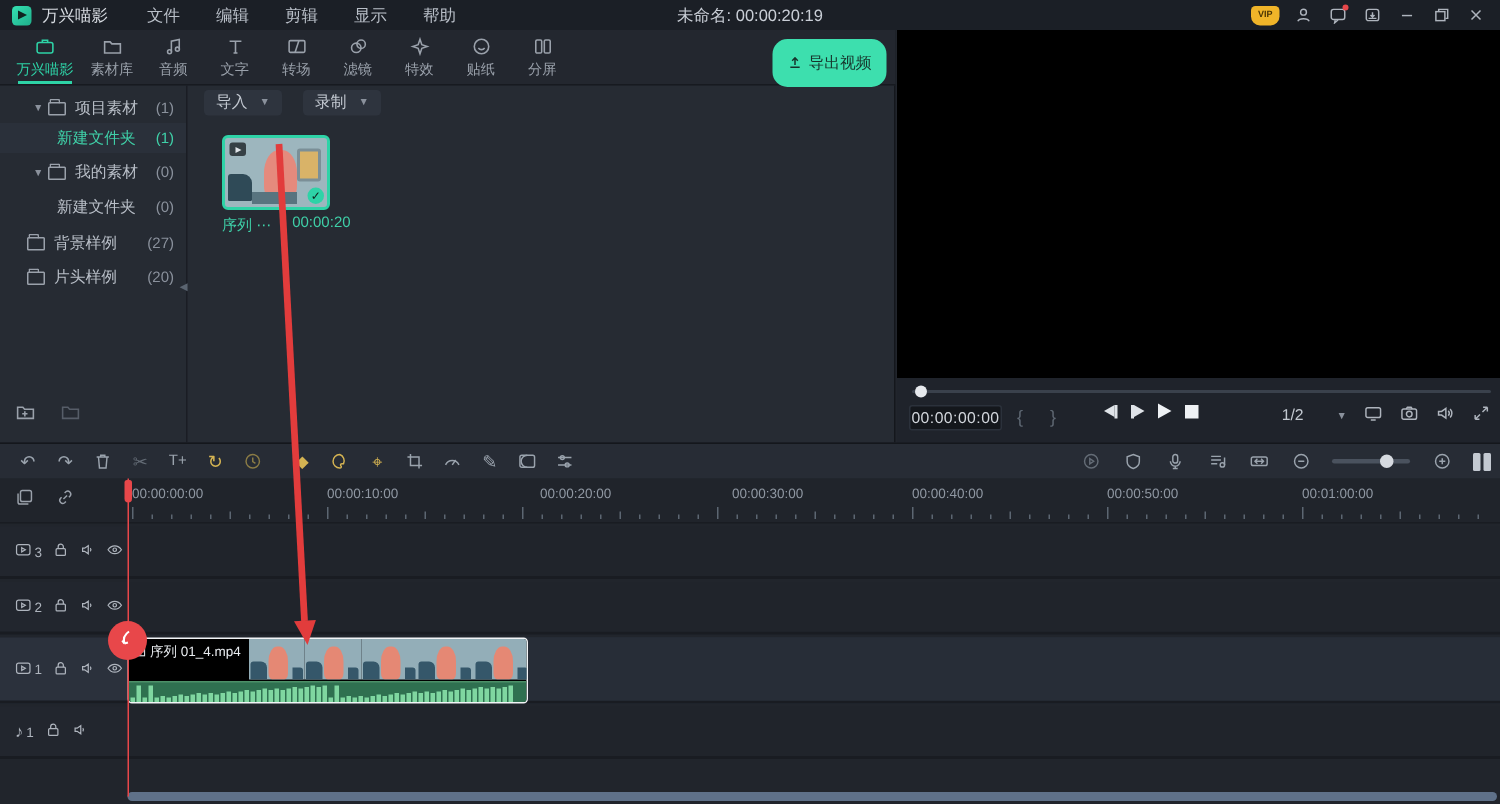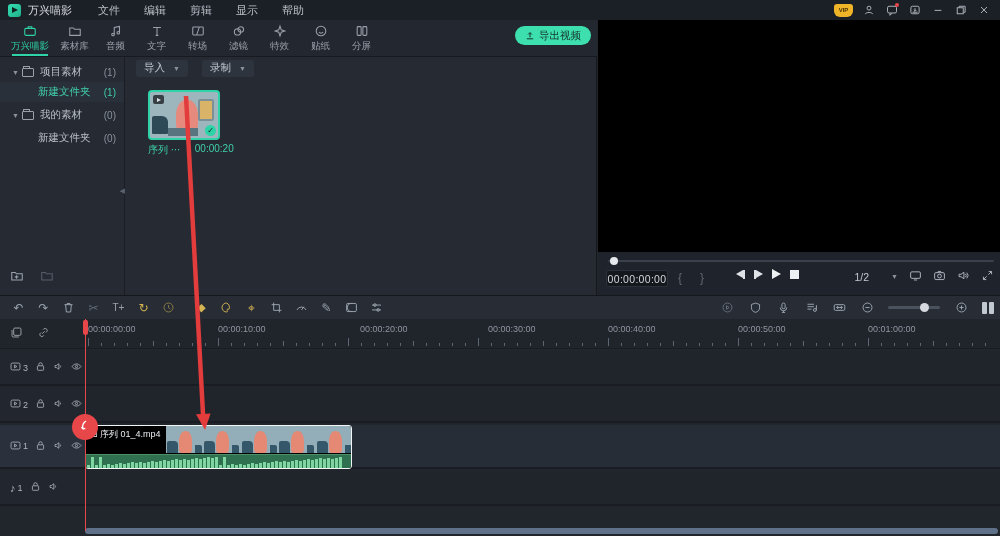--- a/index.html
+++ b/index.html
@@ -23,25 +23,25 @@
   
   .workspace { position:absolute; left:0; top:20px; width:1000px; height:275px; }
   .media-panel { position:absolute; left:0; top:0; width:597px; height:275px; background:#262b33; border-right:1px solid #14171c; }
   .tabbar { position:absolute; left:0; top:0; width:597px; height:37px; background:#23272f; border-bottom:1px solid #171a20; display:flex; align-items:stretch; padding-left:6px; }
   .tab { width:41px; display:flex; flex-direction:column; align-items:center; justify-content:center; gap:2px; font-size:9.5px; color:#9aa1ab; position:relative; cursor:pointer; }
   .tab svg { width:14px; height:14px; stroke:#9aa1ab; fill:none; stroke-width:1.2; }
   .tab.first { width:48px; }
   .tab.active { color:#2ed3a7; }
   .tab.active svg { stroke:#2ed3a7; }
   .tab.active:after { content:""; position:absolute; left:6px; right:6px; bottom:0; height:2px; background:#2ed3a7; }
-  .export-btn { position:absolute; right:6px; top:6px; height:19px; padding:0 10px; background:#3ddfae; color:#17332b; border:none; border-radius:10px; font-size:10.5px; display:flex; align-items:center; gap:4px; cursor:pointer; font-family:inherit; }
+  .export-btn { position:absolute; right:6px; top:6px; height:32px; padding:0 10px; background:#3ddfae; color:#17332b; border:none; border-radius:10px; font-size:10.5px; display:flex; align-items:center; gap:4px; cursor:pointer; font-family:inherit; }
 
   .media-body { position:absolute; left:0; top:37px; width:597px; bottom:0; }
   .sidebar { position:absolute; left:0; top:0; width:125px; bottom:0; border-right:1px solid #1a1d24; }
-  .tree-row { height:20px; display:flex; align-items:center; font-size:10.5px; color:#b9bfc8; padding-left:12px; position:relative; cursor:pointer; }
+  .tree-row { height:20px; display:flex; align-items:center; font-size:10.5px; color:#b9bfc8; padding-left:22px; position:relative; cursor:pointer; }
   .tree-row .caret { width:10px; font-size:7px; color:#8a919c; }
   .tree-row .fico { width:12px; height:9px; border:1px solid #9aa1ab; border-radius:1px; position:relative; margin-right:6px; }
   .tree-row .fico:before { content:""; position:absolute; left:0; top:-3px; width:5px; height:2px; border:1px solid #9aa1ab; border-bottom:none; border-radius:1px 1px 0 0; }
   .tree-row .cnt { position:absolute; right:8px; font-size:10px; color:#8a919c; }
   .tree-row.child { padding-left:38px; }
   .tree-row.sel { background:#2a303a; color:#3fd0a8; }
   .tree-row.sel .cnt { color:#3fd0a8; }
   .sidebar-bottom { position:absolute; left:10px; bottom:8px; display:flex; gap:16px; }
   .sidebar-bottom svg { width:14px; height:14px; stroke:#9aa1ab; fill:none; stroke-width:1.2; }
   .sidebar-bottom .dim svg { stroke:#565d68; }
@@ -148,20 +148,21 @@
 <div class="app">
 
   <div class="titlebar">
     <div class="logo"></div>
     <span class="appname">万兴喵影</span>
     <span class="menu">文件</span>
     <span class="menu">编辑</span>
     <span class="menu">剪辑</span>
     <span class="menu">显示</span>
     <span class="menu">帮助</span>
+    <span class="proj-title">未命名: 00:00:20:19</span>
     <div class="tb-right">
       <span class="vip">VIP</span>
       <span class="wicon">
           <svg viewBox="0 0 16 16">
             <circle cx="8" cy="5.5" r="2.6"></circle>
             <path d="M3 13.5c1-3 9-3 10 0"></path>
           </svg>
         </span>
       <span class="wicon">
           <svg viewBox="0 0 16 16">
@@ -289,21 +290,31 @@
               <span class="fico"></span>
             <span>我的素材</span>
             <span class="cnt">(0)</span>
           </div>
           <div style="height:3px"></div>
           <div class="tree-row child">
             <span>新建文件夹</span>
             <span class="cnt">(0)</span>
           </div>
           <div style="height:4px"></div>
+          <div class="tree-row" style="padding-left:18px">
+            <span class="fico"></span>
+            <span>背景样例</span>
+            <span class="cnt">(27)</span>
+          </div>
           <div style="height:3px"></div>
+          <div class="tree-row" style="padding-left:18px">
+            <span class="fico"></span>
+            <span>片头样例</span>
+            <span class="cnt">(20)</span>
+          </div>
           <div class="sidebar-bottom">
             <span><svg viewBox="0 0 16 16">
                   <path d="M2 4h4l1.3 1.5H14v7H2z"></path>
                   <path d="M5.5 9h4M7.5 7v4"></path>
                 </svg></span>
             <span class="dim"><svg viewBox="0 0 16 16">
                   <path d="M2 4h4l1.3 1.5H14v7H2z"></path>
                 </svg></span>
           </div>
           <span class="collapse-handle">◀</span>

